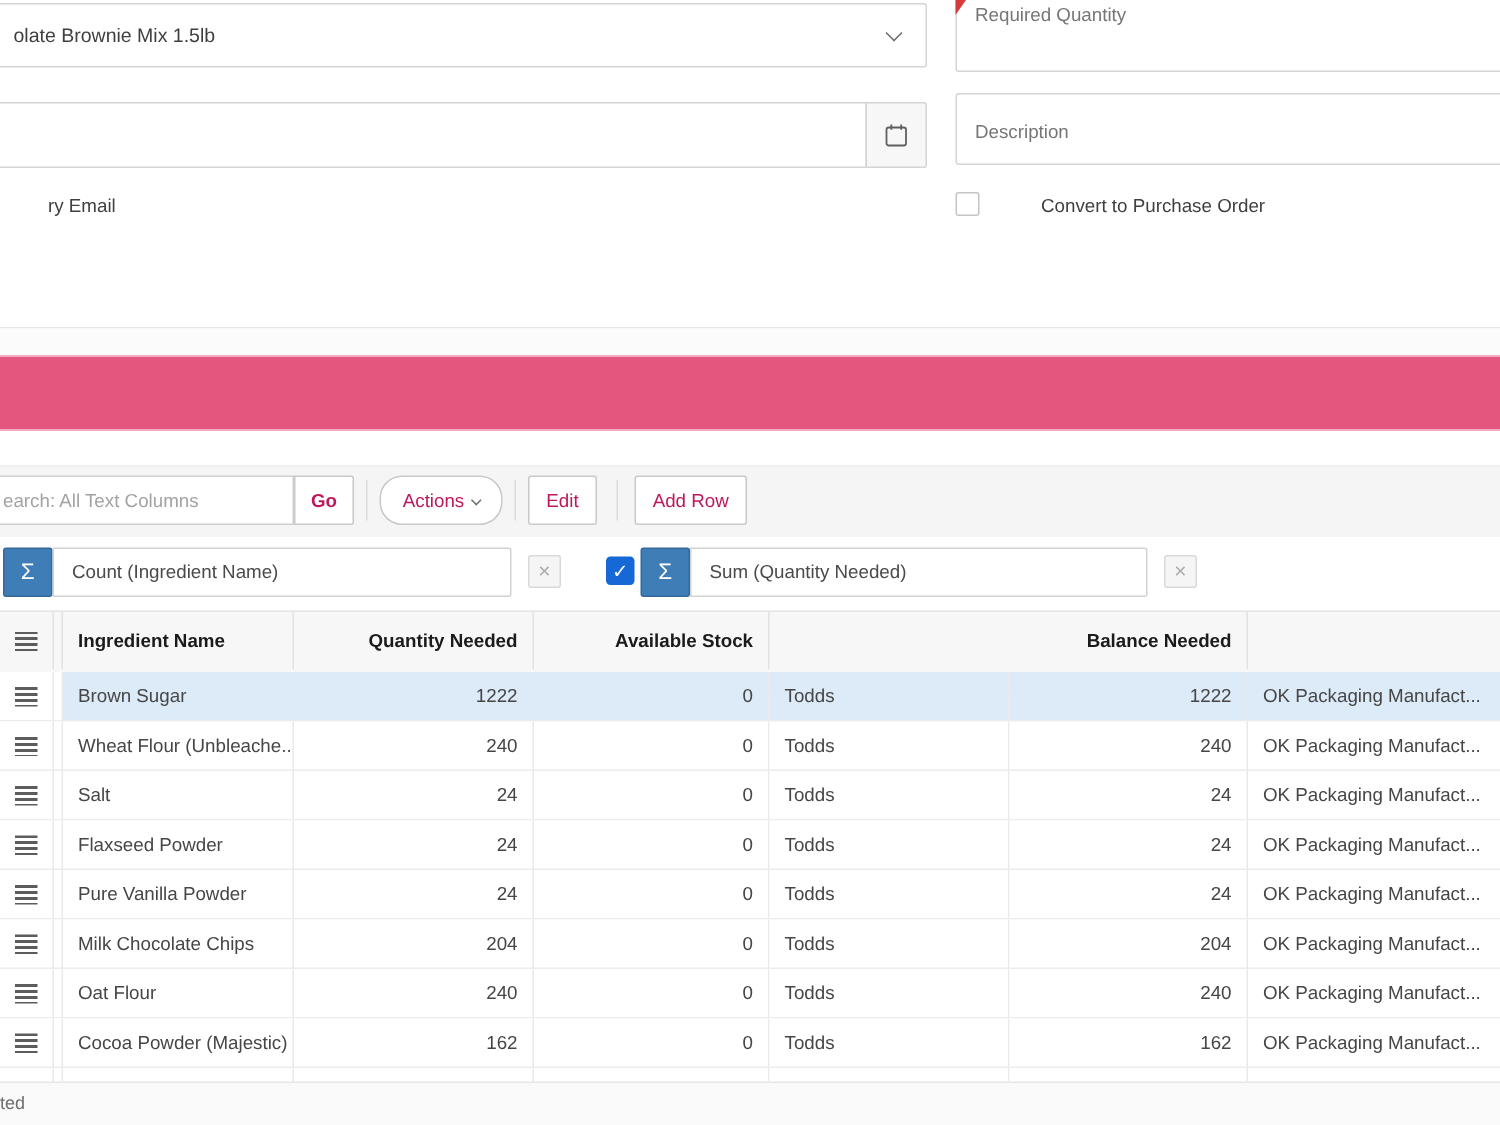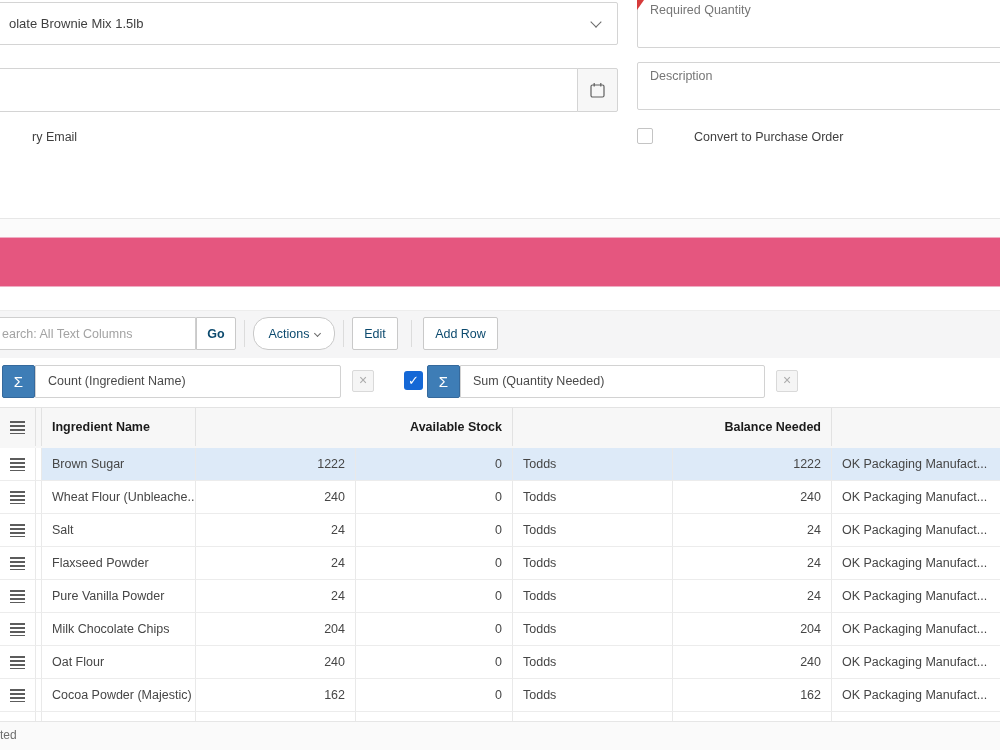--- a/index.html
+++ b/index.html
@@ -16,37 +16,37 @@
   #product-select{left:-24px;top:2px;width:642px;height:43px;}
   #product-select .val{position:absolute;left:32px;top:0;line-height:41px;font-size:13px;color:#3f3f3f;white-space:nowrap;}
   .chev{display:inline-block;width:8px;height:8px;border-right:1.5px solid #6a6a6a;border-bottom:1.5px solid #6a6a6a;transform:rotate(45deg);}
   #product-select .chev{position:absolute;right:17px;top:15px;}
   #reqqty-box{left:637px;top:-8px;width:371px;height:56px;}
   .float-label{position:absolute;left:12px;top:10px;font-size:12.5px;color:#767676;white-space:nowrap;}
   #reqqty-box .req-marker{position:absolute;left:-1px;top:7px;width:0;height:0;border-top:10px solid var(--red);border-right:7px solid transparent;}
   #date-input{left:-24px;top:68px;width:602px;height:44px;border-radius:2px 0 0 2px;border:1px solid #d4d4d4;background:#fff;font-size:13px;padding:0 12px;outline:none;position:absolute;}
   #cal-btn{position:absolute;left:577px;top:68px;width:41px;height:44px;border:1px solid #d4d4d4;background:#f7f7f7;border-radius:0 2px 2px 0;cursor:pointer;display:flex;align-items:center;justify-content:center;}
   #desc-box{left:637px;top:62px;width:371px;height:48px;}
-  #desc-box .float-label{top:6px;}
+  #desc-box .float-label{top:18px;}
   .plain-label{position:absolute;font-size:12.5px;color:#3f3f3f;white-space:nowrap;padding-left:32px;}
   #email-label{left:0;top:130px;}
   .cbx{position:absolute;width:16px;height:16px;border:1px solid #c4c4c4;border-radius:2px;background:#fff;cursor:pointer;}
   #convert-cbx{left:637px;top:128px;}
   #convert-label{left:662px;top:130px;}
 
   
   #divider{position:absolute;left:0;top:218px;width:1000px;height:1px;background:#e7e7e7;}
   #strip{position:absolute;left:0;top:219px;width:1000px;height:18px;background:#fbfbfb;}
   #banner{position:absolute;left:0;top:237px;width:1000px;height:50px;background:var(--banner);border-top:1px solid #efaec4;border-bottom:1px solid #efaec4;}
 
   
   #toolbar{position:absolute;left:0;top:310px;width:1000px;height:48px;background:#f5f5f6;border-top:1px solid #ededed;}
   #search-input{position:absolute;left:-10px;top:6px;width:206px;height:33px;border:1px solid #cfcfcf;border-radius:2px 0 0 2px;padding:0 11px;font-size:12.5px;font-family:"Liberation Sans",sans-serif;color:#3f3f3f;outline:none;background:#fff;}
   #search-input::placeholder{color:#a3a3a3;}
-  .tb-btn{position:absolute;top:6px;height:33px;background:#fff;border:1px solid #c9c9c9;border-radius:2px;font-family:"Liberation Sans",sans-serif;font-size:12.5px;color:#0c4a6e;cursor:pointer;}
+  .tb-btn{position:absolute;top:6px;height:33px;background:#fff;border:1px solid #c9c9c9;border-radius:2px;font-family:"Liberation Sans",sans-serif;font-size:12.5px;color:#be185d;cursor:pointer;}
   #go-btn{left:196px;width:40px;font-weight:bold;border-radius:0 2px 2px 0;}
   #actions-btn{left:253px;width:82px;border-radius:15px;}
   #actions-btn .chev{width:5px;height:5px;border-width:1.5px;margin-left:5px;vertical-align:2px;}
   #edit-btn{left:352px;width:46px;}
   #addrow-btn{left:423px;width:75px;}
   .tb-sep{position:absolute;top:9px;width:1px;height:27px;background:#dcdcdc;}
 
   
   .sigma-btn{position:absolute;top:365px;width:33px;height:33px;background:var(--blue);border:1px solid var(--blueborder);border-radius:2px;color:#fff;font-size:15px;line-height:31px;text-align:center;cursor:pointer;}
   .agg-input{position:absolute;top:365px;height:33px;background:#fff;border:1px solid #d2d2d2;border-radius:0 2px 2px 0;font-size:12.5px;color:#4a4a4a;line-height:31px;padding:0 12px;white-space:nowrap;overflow:hidden;}
@@ -132,20 +132,21 @@
   <div id="sigma2" class="sigma-btn">Σ</div>
   <div id="sum-input" class="agg-input">Sum (Quantity Needed)</div>
   <div id="x2" class="x-btn">×</div>
 
   <div id="grid-header">
     <div class="hcell c-handle">
         <div class="drag-icon"></div>
       </div>
     <div class="hcell c-gutter"></div>
     <div class="hcell c-name">Ingredient Name</div>
+    <div class="hcell c-qty">Quantity Needed</div>
     <div class="hcell c-stock">Available Stock</div>
     <div class="hcell c-bal">Balance Needed</div>
   </div>
 
   <div id="grid-rows">
       <div class="grow sel">
         <div class="cell c-handle">
           <div class="drag-icon"></div>
         </div>
         <div class="cell c-gutter"></div>

